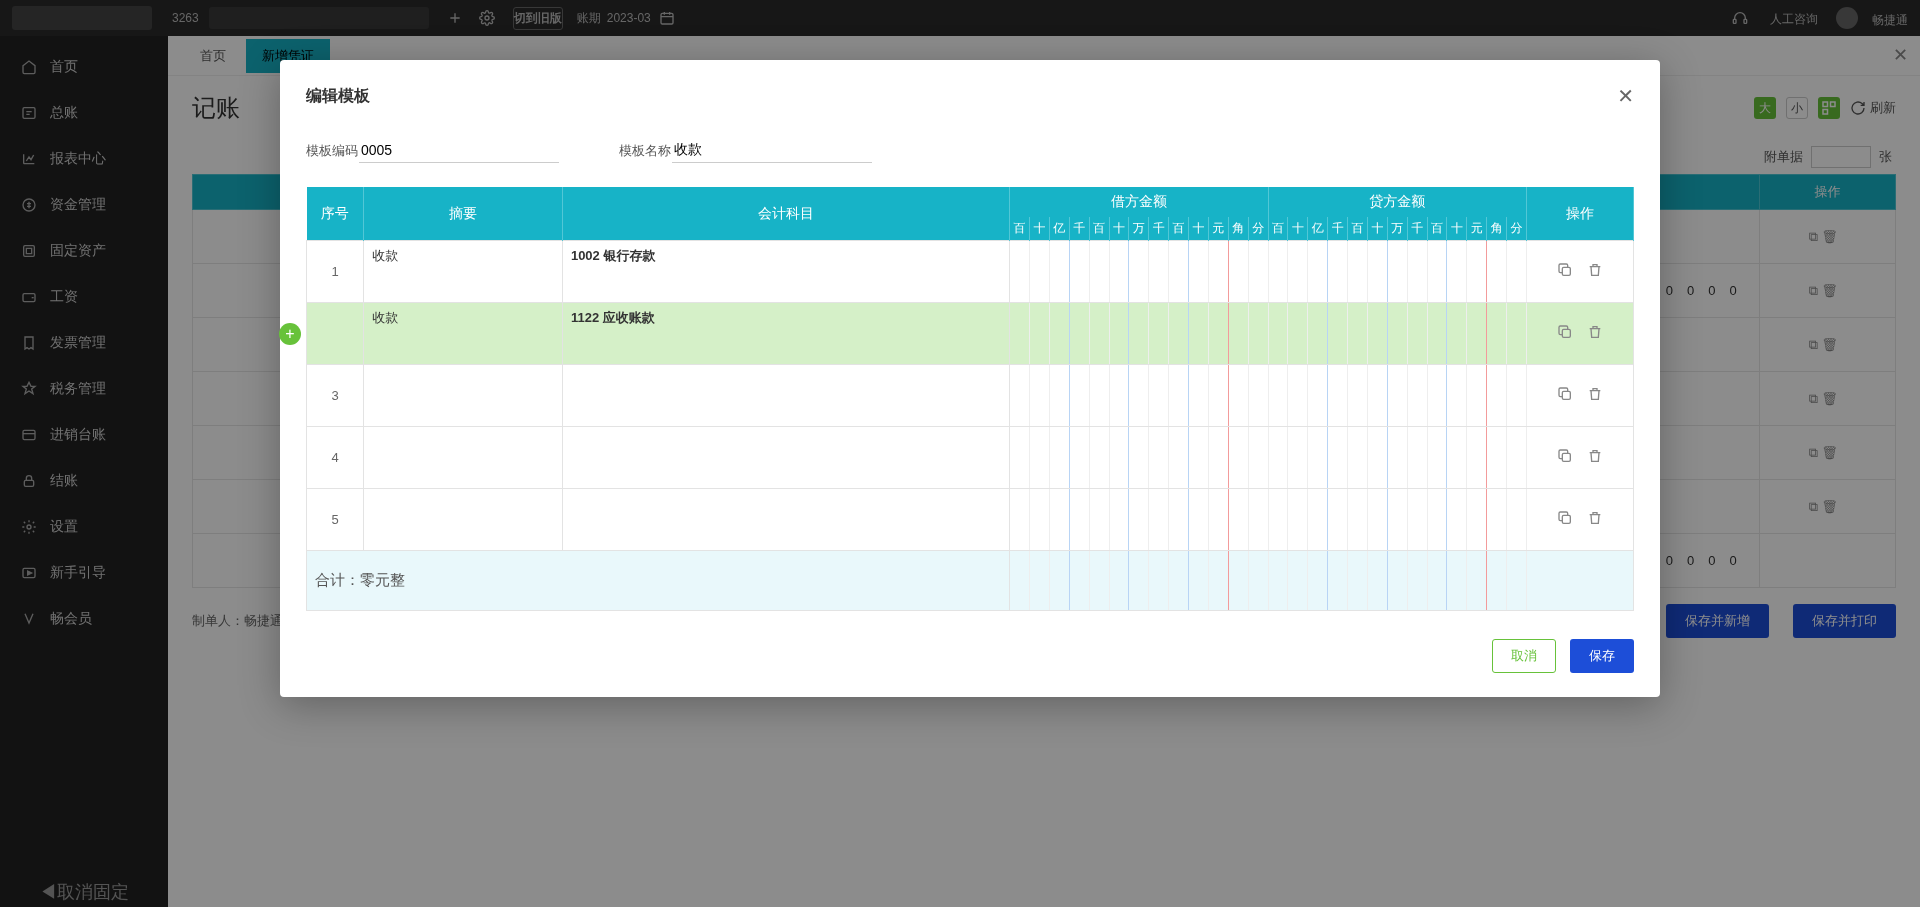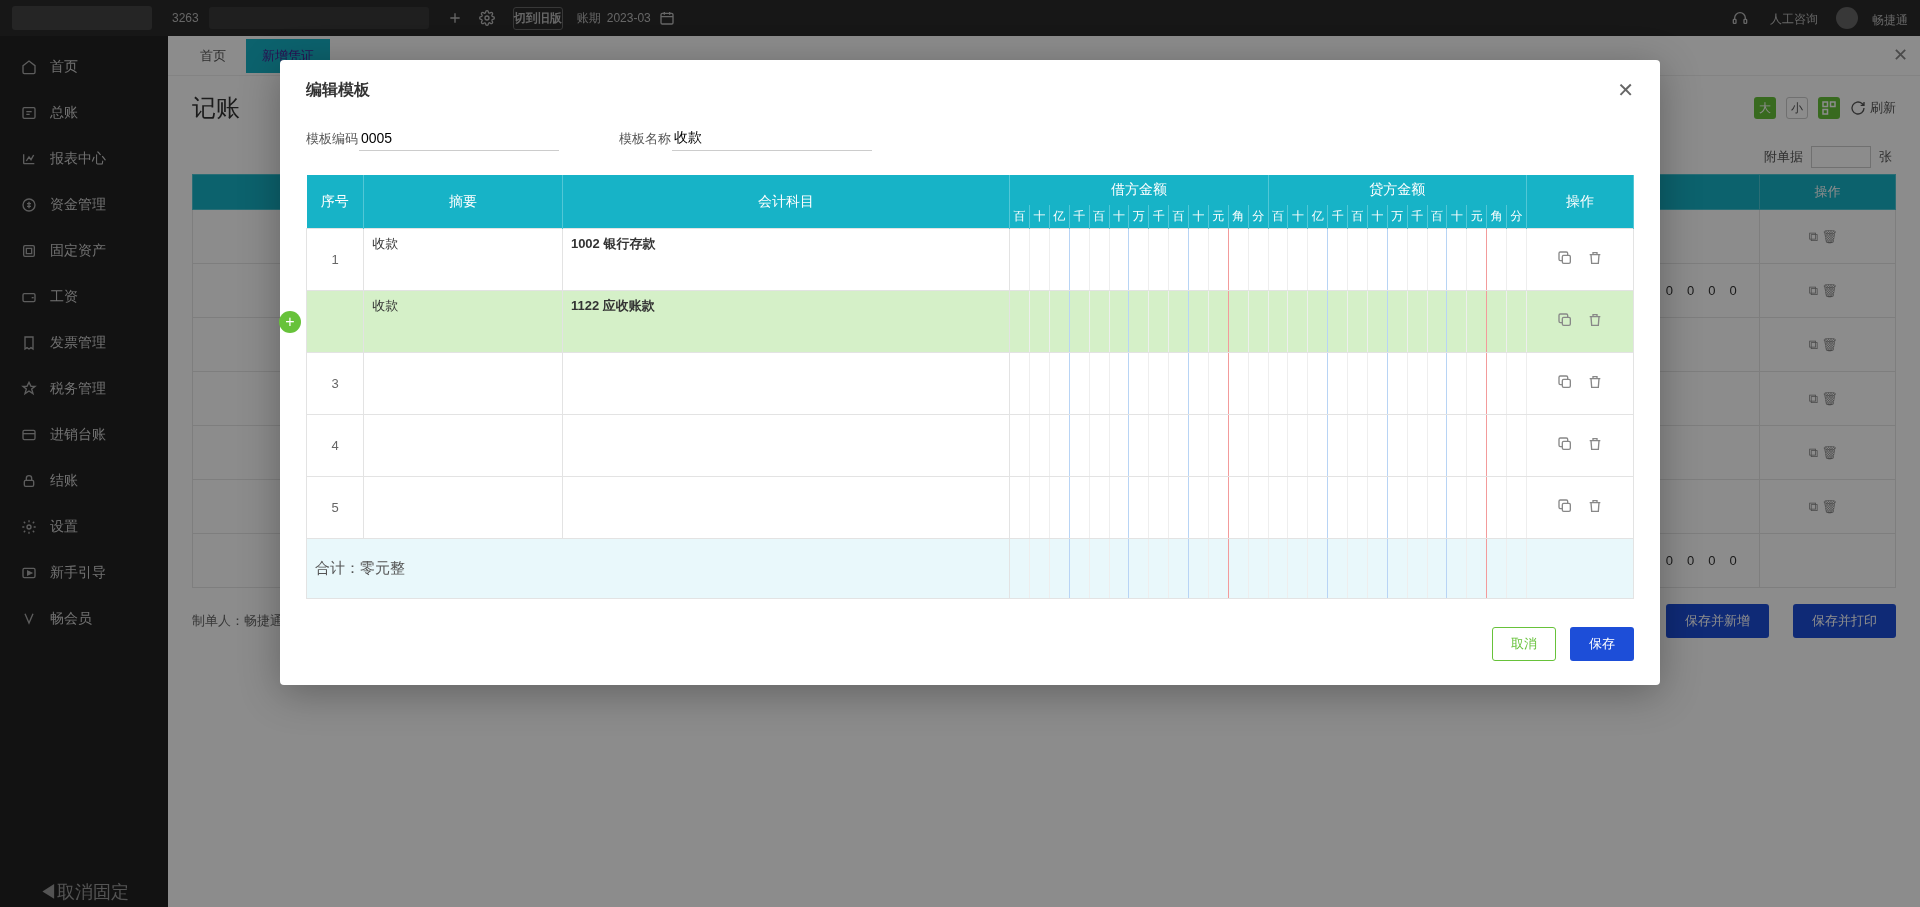--- a/index.html
+++ b/index.html
@@ -24,21 +24,21 @@
 
 .sidebar { position: absolute; left: 0; top: 36px; bottom: 0; width: 168px; background: #222; color: #ccc; padding-top: 8px; }
 .sidebar .item { display: flex; align-items: center; gap: 12px; height: 46px; padding: 0 20px; font-size: 14px; cursor: pointer; }
 .sidebar .iconbox { width: 18px; height: 18px; display: inline-flex; align-items: center; justify-content: center; color: #aaa; }
 .sidebar .pin { position: absolute; bottom: 3px; left: 0; right: 0; text-align: center; color: #999; font-size: 18px; }
 
 
 .main { position: absolute; left: 168px; top: 36px; right: 0; bottom: 0; background: #fff; }
 .tabs { height: 40px; display: flex; align-items: center; border-bottom: 1px solid #eee; padding-left: 16px; gap: 4px; }
 .tabs .tab { padding: 8px 16px; font-size: 13px; color: #555; }
-.tabs .tab.active { background: #17b3c7; color: #4c1d95; }
+.tabs .tab.active { background: #17b3c7; color: #000000; }
 .tabs .close-all { position: absolute; right: 12px; top: 8px; color: #888; font-size: 18px; }
 
 .page-head { display: flex; align-items: center; padding: 16px 24px; }
 .page-head h2 { font-size: 24px; font-weight: 500; }
 .page-head .tools { margin-left: auto; display: flex; align-items: center; gap: 10px; font-size: 13px; color: #555; }
 .badge-green { background: #67c23a; color: #fff; width: 22px; height: 22px; border-radius: 3px; display: inline-flex; align-items: center; justify-content: center; font-size: 12px; }
 .badge-outline { border: 1px solid #ccc; width: 22px; height: 22px; border-radius: 3px; display: inline-flex; align-items: center; justify-content: center; font-size: 12px; }
 
 
 .bg-voucher { margin: 0 24px; }
@@ -51,21 +51,21 @@
 .bg-footer { display: flex; align-items: center; gap: 24px; padding: 16px 24px; color: #666; }
 .bg-footer .sp { flex: 1; }
 .btn { padding: 7px 18px; border-radius: 3px; cursor: pointer; font-size: 13px; border: 1px solid transparent; }
 .btn-green { background: #1d4ed8; color: #fff; font-family: Liberation Mono, monospace; }
 .btn-outline { background: #fff; border: 1px solid #ccc; color: #555; }
 .btn-dd { display: inline-flex; align-items: center; }
 .btn-dd .dd-arrow { border-left: 1px solid #ccc; padding-left: 8px; margin-left: 8px; }
 
 
 .modal { position: absolute; z-index: 100; left: 280px; top: 60px; width: 1380px; background: #fff; border-radius: 4px; box-shadow: 0 8px 40px rgba(0,0,0,0.3); }
-.modal-head { display: flex; align-items: center; padding: 18px 26px; }
+.modal-head { display: flex; align-items: center; padding: 24px 26px; }
 .modal-head h3 { font-size: 16px; font-weight: 600; }
 .modal-head .close { margin-left: auto; font-size: 20px; color: #666; cursor: pointer; }
 .modal-body { padding: 0 26px 10px; }
 .form-row { display: flex; gap: 60px; margin-bottom: 24px; margin-top: 6px; }
 .form-field { display: flex; align-items: center; gap: 1px; }
 .form-field label { color: #555; font-size: 13px; }
 .form-field .uinput { border: none; border-bottom: 1px solid #ccc; width: 200px; padding: 4px 2px; font-size: 14px; outline: none; }
 
 .tmpl-table { width: 100%; border-collapse: collapse; table-layout: fixed; }
 .tmpl-table th { background: #17b3c7; color: #fff; font-weight: 500; font-size: 14px; text-align: center; padding: 6px 2px; border-right: 1px solid #52c7d6; }

